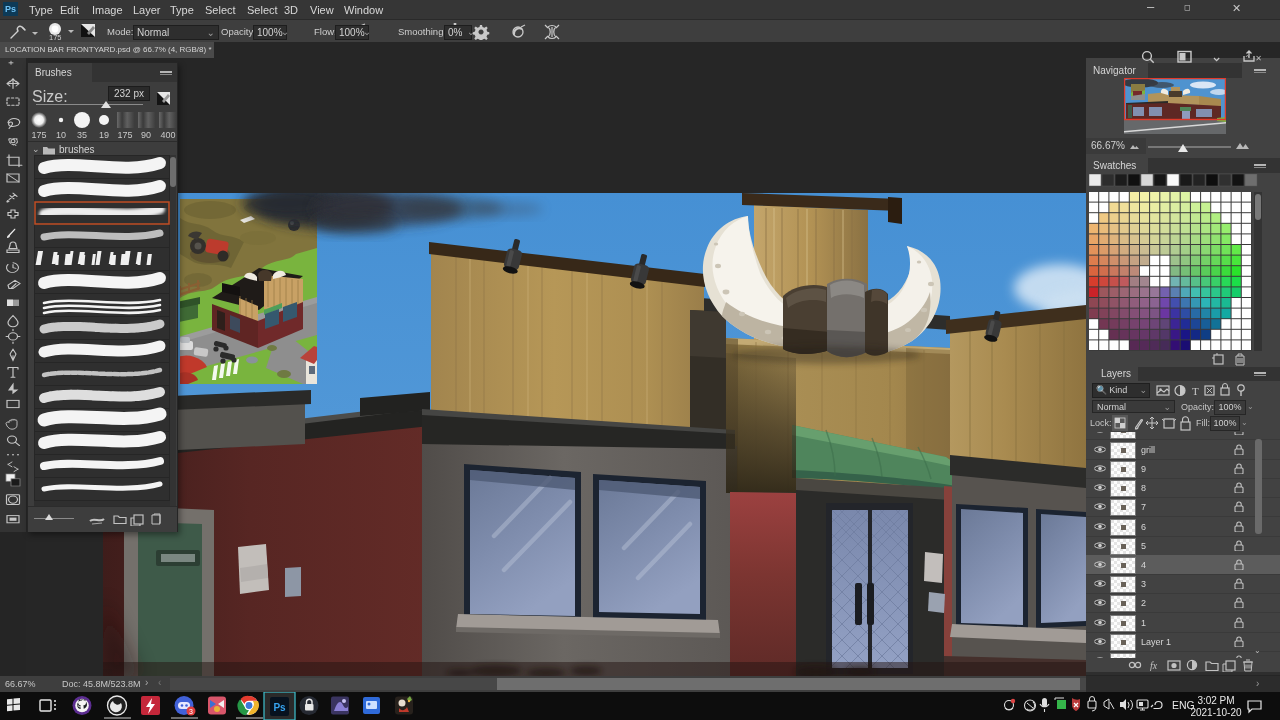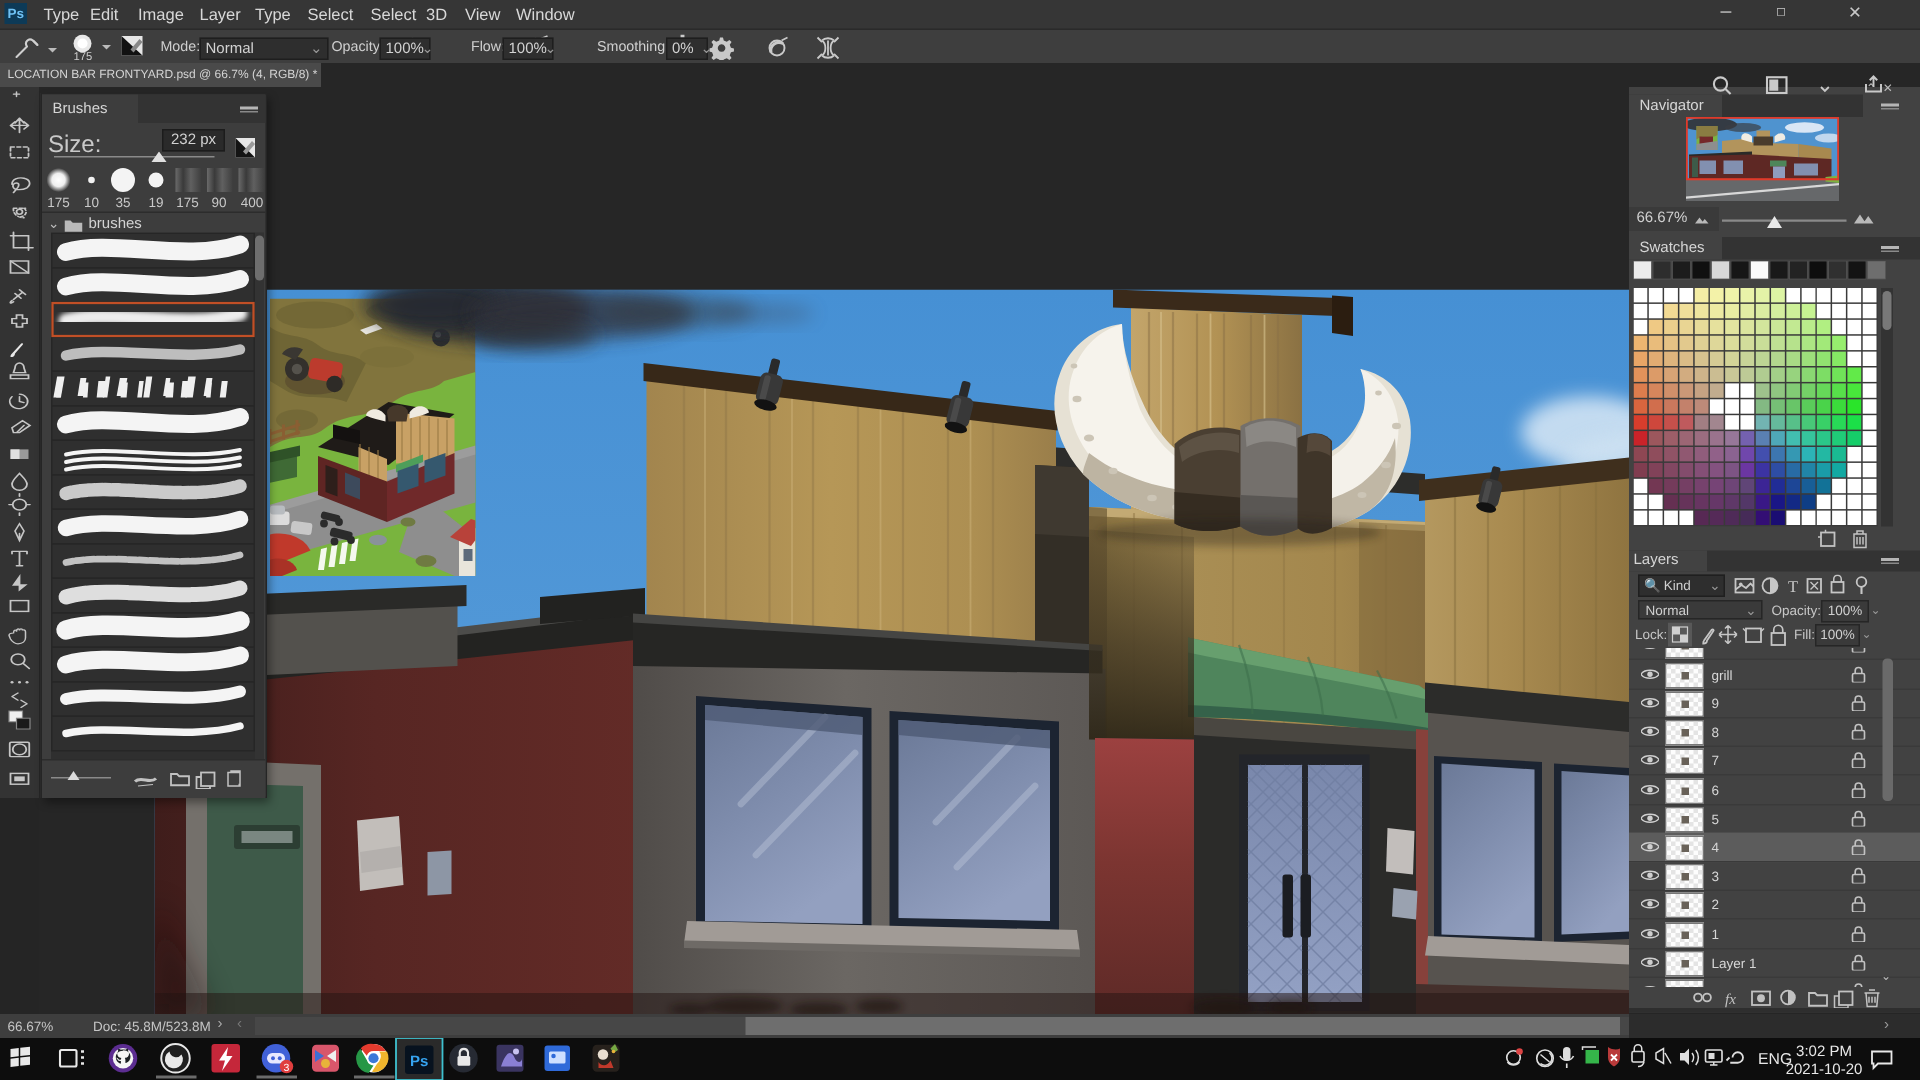--- a/index.html
+++ b/index.html
@@ -1045,21 +1045,21 @@
   <div class="abs" style="left:169px;top:136px;width:6px;height:26px;background:#787878;border-radius:3px;"></div>
   <svg class="abs" style="left:126px;top:295px;" width="40" height="13" viewBox="0 0 40 13">
     <g fill="none" stroke="#c2c2c2" stroke-width="1.2">
       <rect x="2" y="2" width="9" height="9"></rect>
         <path d="M2,5 l-2,0 M5,2 l0,-2" stroke-width="1"></path>
       <path d="M24,3 l8,0 0,9 -8,0 z M26,3 l0,-2 4,0 0,2 M26,5 l0,5 M28,5 l0,5 M30,5 l0,5" stroke-width="1"></path>
     </g>
   </svg>
 
   <div class="abs" style="left:0;top:309px;width:194px;height:14px;background:#333;">
-    <div class="abs" style="left:0;top:0;width:52px;height:14px;background:#424242;color:#d6d6d6;font-size:10px;line-height:14px;padding-left:3px;box-sizing:border-box;">Layers</div>
+    <div class="abs" style="left:0;top:0;width:52px;height:14px;background:#424242;color:#d6d6d6;font-size:10px;line-height:14px;padding-left:15px;box-sizing:border-box;">Layers</div>
     <div class="abs" style="left:168px;top:5px;width:12px;height:2px;background:#b5b5b5;"></div>
     <div class="abs" style="left:168px;top:8px;width:12px;height:1px;background:#8a8a8a;"></div>
   </div>
 
   <div class="abs" style="left:6px;top:325px;width:56px;height:13px;background:#2e2e2e;border:1px solid #1f1f1f;color:#d0d0d0;font-size:9px;line-height:13px;">
     <span style="margin-left:3px;">🔍</span><span style="margin-left:2px;">Kind</span><span style="float:right;margin-right:2px;color:#999;">⌄</span>
   </div>
   <svg class="abs" style="left:70px;top:325px;" width="100" height="15" viewBox="0 0 100 15">
     <g fill="none" stroke="#c6c6c6" stroke-width="1.2">
       <rect x="1" y="3" width="12" height="9"></rect>

